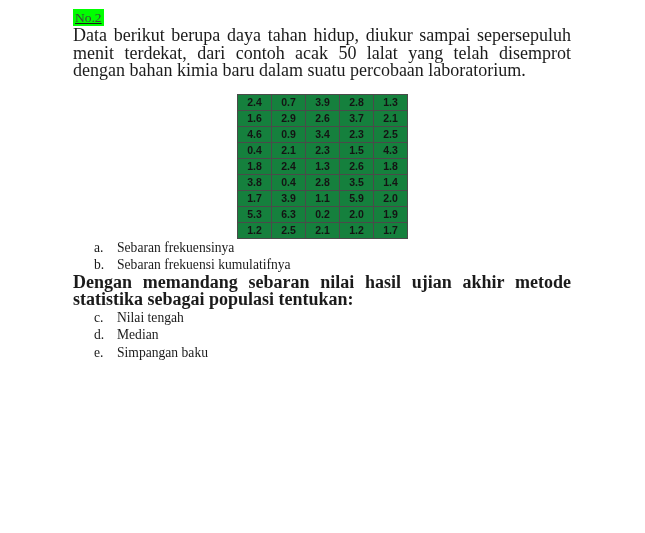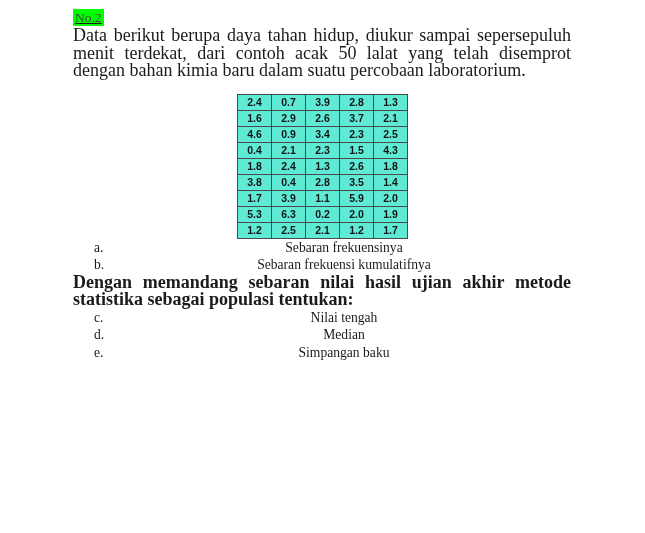--- a/index.html
+++ b/index.html
@@ -81,21 +81,21 @@
   
   .table-wrap {
     margin-top: 14px;
     display: flex;
     justify-content: flex-start;
   }
   table.data-table {
     border-collapse: collapse;
     margin-left: 164px;
     table-layout: fixed;
-    background: #5eead4;
+    background: #15803d;
   }
   table.data-table td {
     width: 33px;
     height: 15px;
     border: 1px solid #4a4a4a;
     text-align: center;
     vertical-align: middle;
     font-family: "Liberation Sans", sans-serif;
     font-size: 10.5px;
     font-weight: bold;
@@ -120,21 +120,21 @@
     color: #1b1b1b;
     padding-left: 21px;
   }
   ol.alpha-list li .marker {
     width: 23px;
     flex: 0 0 23px;
     text-align: left;
   }
   ol.alpha-list li .item-text {
     flex: 1 1 auto;
-    text-align: center;
+    text-align: left;
   }
   .list-a { margin-top: 2px; }
   .list-c { margin-top: 2px; }
 </style>
 </head>
 <body>
 
 <div class="page">
 
   <div class="top-sliver"></div>

